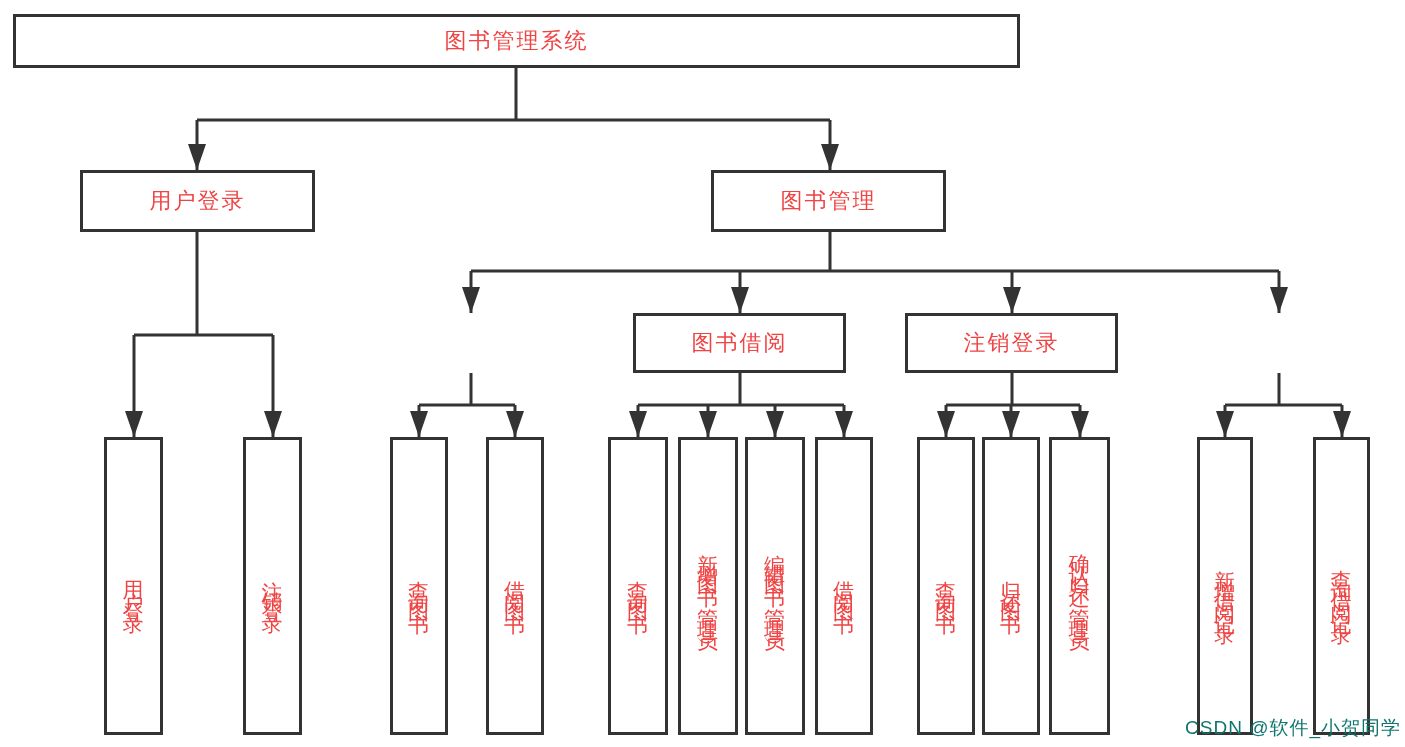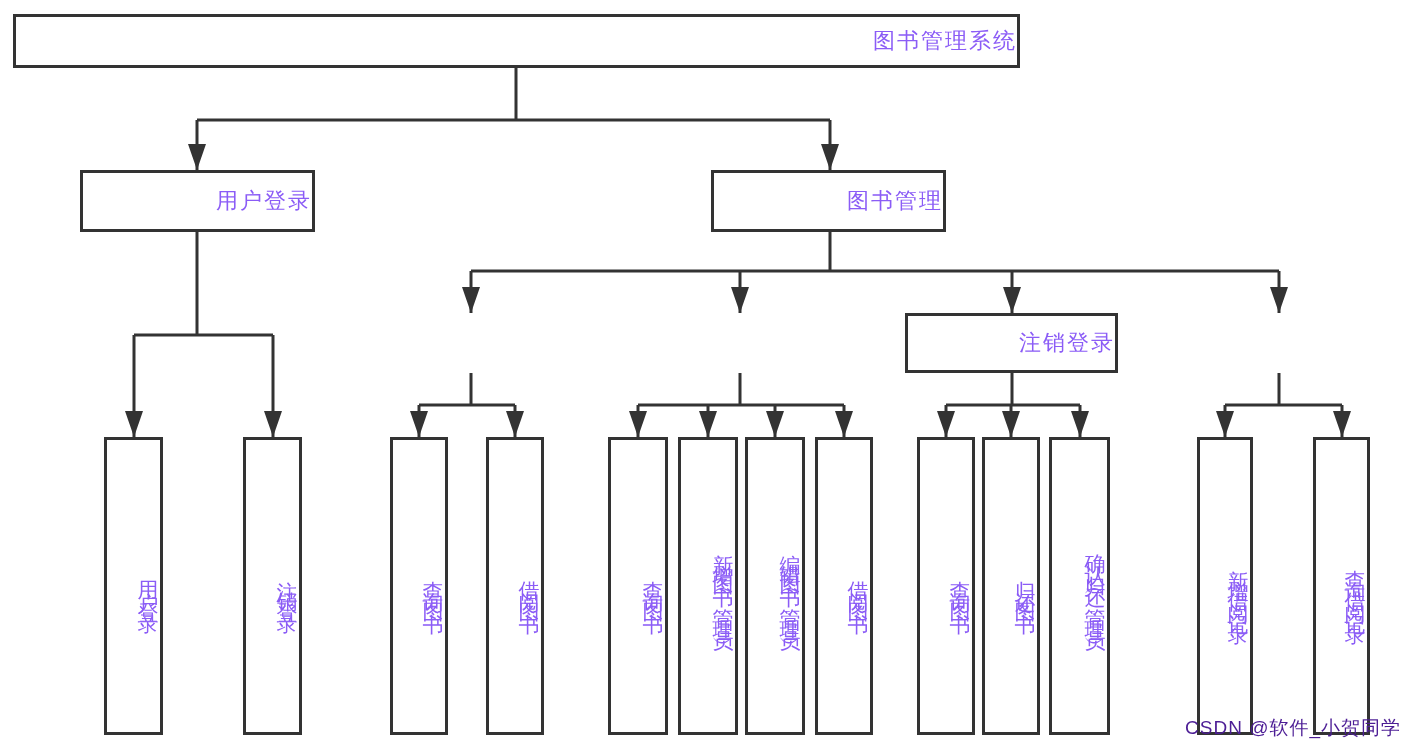--- a/index.html
+++ b/index.html
@@ -3,31 +3,31 @@
 <meta charset="utf-8">
 <style>
   html,body{margin:0;padding:0;background:#ffffff;}
   .canvas{
     position:relative;width:1405px;height:747px;background:#ffffff;
     font-family:"Liberation Sans","DejaVu Sans",sans-serif;overflow:hidden;
   }
   .connectors{position:absolute;left:0;top:0;width:1405px;height:747px;}
   .box{
     position:absolute;background:#ffffff;border:3px solid #333333;
-    box-sizing:border-box;display:flex;align-items:center;justify-content:flex-end;
-    color:#8b5cf6;
+    box-sizing:border-box;display:flex;align-items:center;justify-content:center;
+    color:#ef4444;
   }
   .h-label{font-size:22px;letter-spacing:2px;white-space:nowrap;}
   .v-label{
     writing-mode:vertical-rl;text-orientation:mixed;
     font-size:21px;letter-spacing:11px;line-height:1.1;white-space:nowrap;
   }
   .watermark{
     position:absolute;right:4px;bottom:6px;
-    font-size:19px;color:#4c1d95;letter-spacing:1px;white-space:nowrap;
+    font-size:19px;color:#0f766e;letter-spacing:1px;white-space:nowrap;
   }
 </style>
 </head>
 <body>
 
 <div class="canvas">
 
   <svg class="connectors" viewBox="0 0 1405 747" xmlns="http://www.w3.org/2000/svg">
     <defs>
       <marker id="arrowhead" markerUnits="userSpaceOnUse" markerWidth="28" markerHeight="20" refX="26" refY="9" orient="auto">
@@ -74,20 +74,23 @@
     <span class="h-label">图书管理系统</span>
   </div>
 
   <div class="box" style="left:80px;top:170px;width:235px;height:62px">
     <span class="h-label">用户登录</span>
   </div>
   <div class="box" style="left:711px;top:170px;width:235px;height:62px">
     <span class="h-label">图书管理</span>
   </div>
 
+  <div class="box" style="left:633px;top:313px;width:213px;height:60px">
+    <span class="h-label">图书借阅</span>
+  </div>
   <div class="box" style="left:905px;top:313px;width:213px;height:60px">
     <span class="h-label">注销登录</span>
   </div>
 
   <div class="box" style="left:104px;top:437px;width:59px;height:298px">
     <span class="v-label">用户登录</span>
   </div>
   <div class="box" style="left:243px;top:437px;width:59px;height:298px">
     <span class="v-label">注销登录</span>
   </div>

